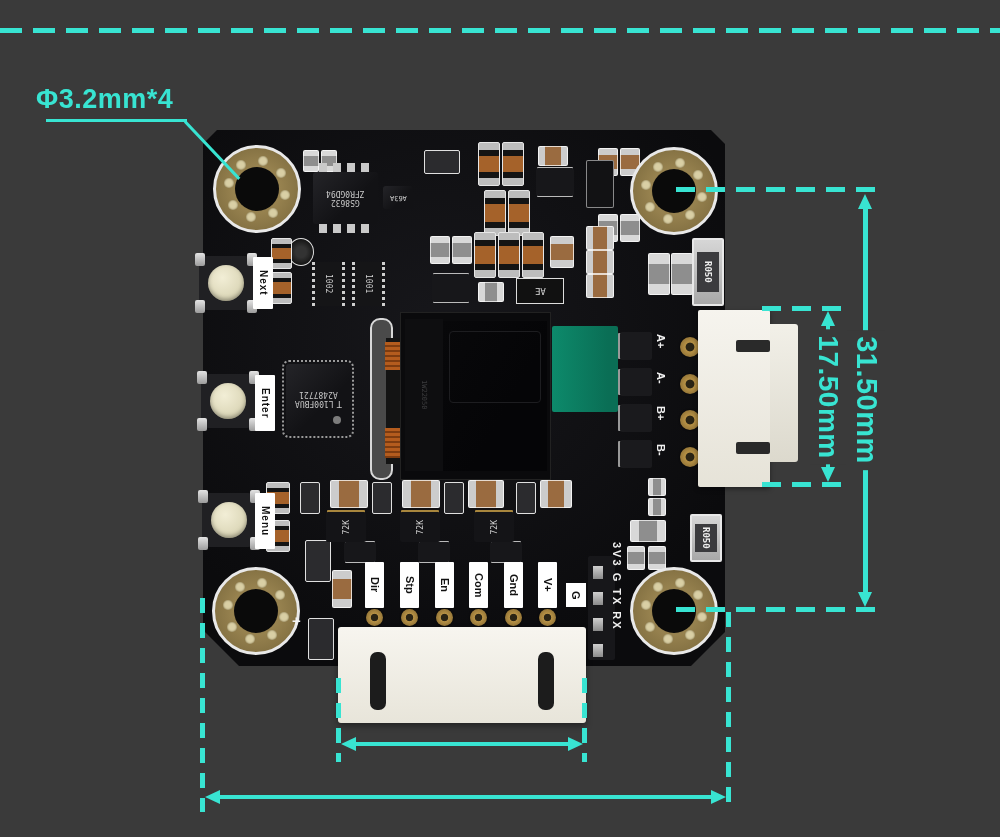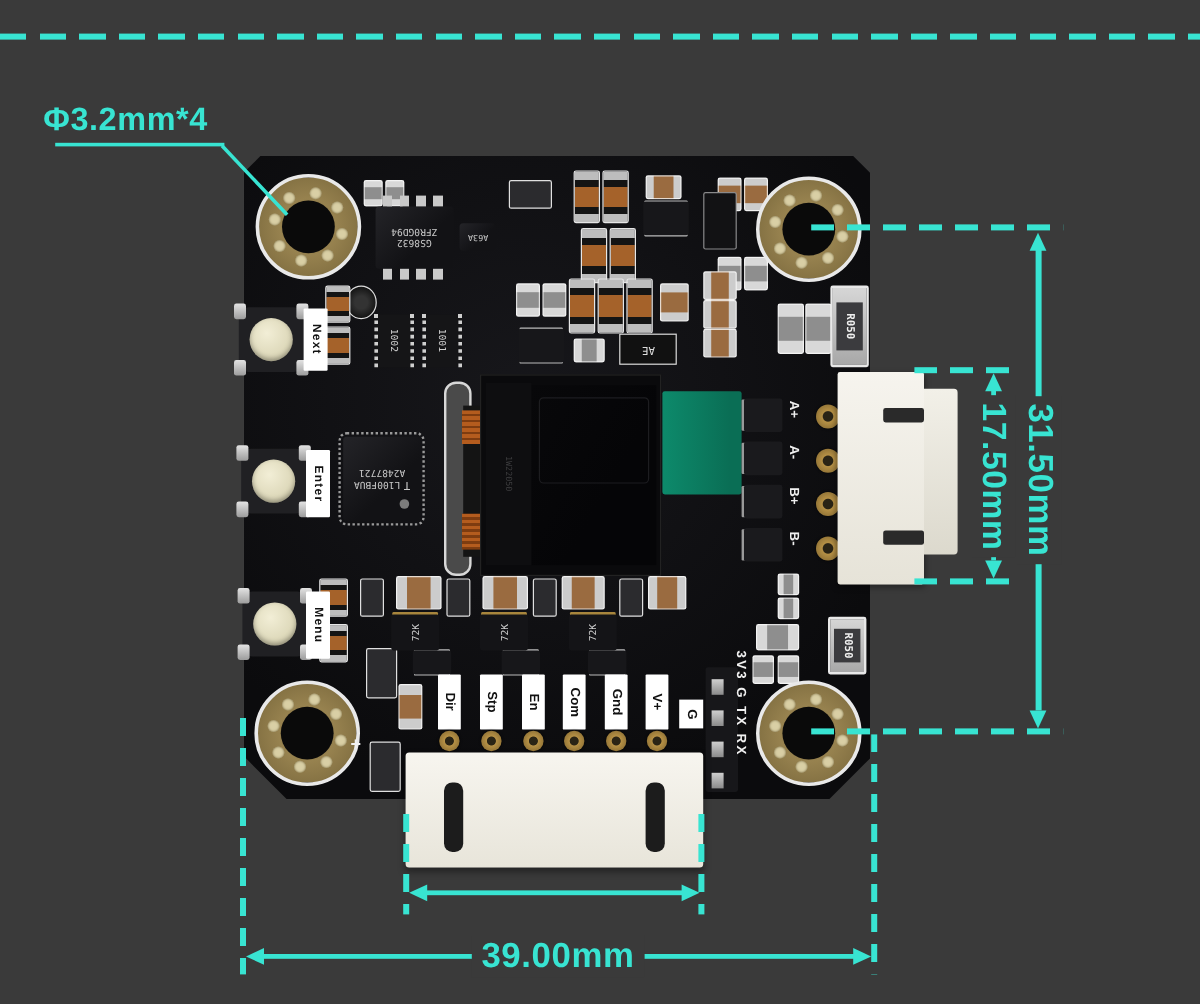--- a/index.html
+++ b/index.html
@@ -378,21 +378,20 @@
   <div class="dash-v overlay" style="left:582px;top:678px;height:84px;"></div>
   <div class="arr arr-left overlay" style="left:341px;top:737px;"></div>
   <div class="dline overlay" style="left:355px;top:742px;width:214px;height:4px;"></div>
   <div class="arr arr-right overlay" style="left:568px;top:737px;"></div>
 
   <div class="dash-v overlay" style="left:200px;top:598px;height:214px;"></div>
   <div class="dash-v overlay" style="left:726px;top:612px;height:200px;"></div>
   <div class="arr arr-left overlay" style="left:205px;top:790px;"></div>
   <div class="dline overlay" style="left:219px;top:795px;width:493px;height:4px;"></div>
   <div class="arr arr-right overlay" style="left:711px;top:790px;"></div>
-  <div class="dim-label" style="left:465px;top:797px;">39.00mm</div>
 
 <div class="hole" style="left: 213px; top: 145px;">
       <div class="bore"></div>
       <div class="via" style="left: 64.3663px; top: 42.0294px;"></div>
       <div class="via" style="left: 51.7945px; top: 60.3214px;"></div>
       <div class="via" style="left: 29.9706px; top: 64.3663px;"></div>
       <div class="via" style="left: 11.6786px; top: 51.7945px;"></div>
       <div class="via" style="left: 7.63372px; top: 29.9706px;"></div>
       <div class="via" style="left: 20.2055px; top: 11.6786px;"></div>
       <div class="via" style="left: 42.0294px; top: 7.63372px;"></div>

